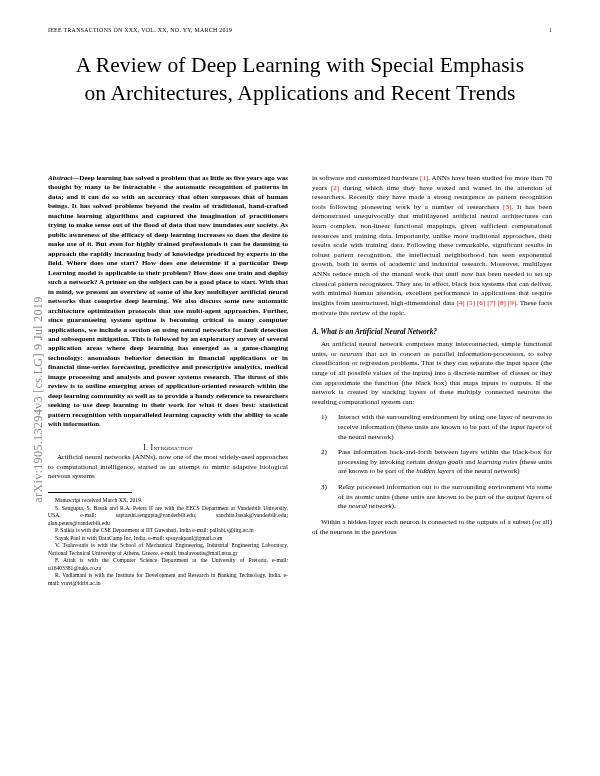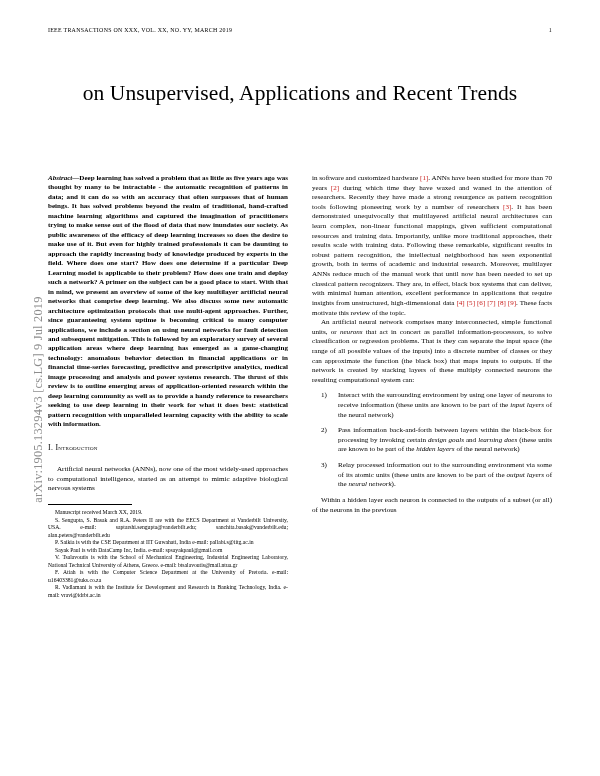--- a/index.html
+++ b/index.html
@@ -106,26 +106,26 @@
     font-weight: bold;
     font-size: 7.05px;
     line-height: 1.345;
     text-align: justify;
     text-indent: 9px;
     margin-top: 7px;
   }
   .idxterms .lead { font-style: italic; font-weight: bold; }
 
   .sec-head {
-    text-align: left;
+    text-align: center;
     font-variant: small-caps;
     font-size: 7.8px;
     letter-spacing: 0.3px;
     margin-top: 13px;
-    margin-bottom: 12px;
+    margin-bottom: 0;
   }
   .subsec-head {
     font-weight: bold;
     font-style: italic;
     font-size: 7.4px;
     margin-top: 9px;
     margin-bottom: 3px;
     text-align: left;
   }
 
@@ -175,22 +175,22 @@
 
   <div class="arxiv-stamp">arXiv:1905.13294v3  [cs.LG]  9 Jul 2019</div>
 
   <div class="runhead">
     <span class="left">IEEE TRANSACTIONS ON XXX, VOL. XX, NO. YY, MARCH 2019</span>
     <span class="right">1</span>
   </div>
 
   <div class="titleblock">
     <h1 class="paper-title">
-      <br>
-      <span>on Unsupervised, Applications and Recent Trends</span>
+      <span>A Review of Deep Learning with Special Emphasis</span><br>
+      <span>on Architectures, Applications and Recent Trends</span>
     </h1>
   </div>
 
   <div class="col col-left">
 
     <p class="abstract"><span class="lead">Abstract</span><span>—</span><span>Deep learning has solved a problem that as little as five years ago was thought by many to be intractable - the automatic recognition of patterns in data; and it can do so with an accuracy that often surpasses that of human beings. It has solved problems beyond the realm of traditional, hand-crafted machine learning algorithms and captured the imagination of practitioners trying to make sense out of the flood of data that now inundates our society. As public awareness of the efficacy of deep learning increases so does the desire to make use of it. But even for highly trained professionals it can be daunting to approach the rapidly increasing body of knowledge produced by experts in the field. Where does one start? How does one determine if a particular Deep Learning model is applicable to their problem? How does one train and deploy such a network? A primer on the subject can be a good place to start. With that in mind, we present an overview of some of the key multilayer artificial neural networks that comprise deep learning. We also discuss some new automatic architecture optimization protocols that use multi-agent approaches. Further, since guaranteeing system uptime is becoming critical to many computer applications, we include a section on using neural networks for fault detection and subsequent mitigation. This is followed by an exploratory survey of several application areas where deep learning has emerged as a game-changing technology: anomalous behavior detection in financial applications or in financial time-series forecasting, predictive and prescriptive analytics, medical image processing and analysis and power systems research. The thrust of this review is to outline emerging areas of application-oriented research within the deep learning community as well as to provide a handy reference to researchers seeking to use deep learning in their work for what it does best: statistical pattern recognition with unparalleled learning capacity with the ability to scale with information.</span></p>
 
 
     <div class="sec-head">I. Introduction</div>
 
@@ -207,26 +207,27 @@
       <p class="fn-ind">F. Atiah is with the Computer Science Department at the University of Pretoria. e-mail: u16403381@tuks.co.za</p>
       <p class="fn-ind">R. Vadlamani is with the Institute for Development and Research in Banking Technology, India. e-mail: vravi@idrbt.ac.in</p>
     </div>
 
   </div>
 
   <div class="col col-right">
 
     <p><span>in software and customized hardware </span><span class="cite">[1]</span><span>. ANNs have been studied for more than 70 years </span><span class="cite">[2]</span><span> during which time they have waxed and waned in the attention of researchers. Recently they have made a strong resurgence as pattern recognition tools following pioneering work by a number of researchers </span><span class="cite">[3]</span><span>. It has been demonstrated unequivocally that multilayered artificial neural architectures can learn complex, non-linear functional mappings, given sufficient computational resources and training data. Importantly, unlike more traditional approaches, their results scale with training data. Following these remarkable, significant results in robust pattern recognition, the intellectual neighborhood has seen exponential growth, both in terms of academic and industrial research. Moreover, multilayer ANNs reduce much of the manual work that until now has been needed to set up classical pattern recognizers. They are, in effect, black box systems that can deliver, with minimal human attention, excellent performance in applications that require insights from unstructured, high-dimensional data </span><span class="cite">[4]</span> <span class="cite">[5]</span> <span class="cite">[6]</span> <span class="cite">[7]</span> <span class="cite">[8]</span> <span class="cite">[9]</span><span>. These facts motivate this review of the topic.</span></p>
 
+    <div class="subsec-head">A. What is an Artificial Neural Network?</div>
 
     <p class="indent"><span>An artificial neural network comprises many interconnected, simple functional units, or </span><i>neurons</i><span> that act in concert as parallel information-processors, to solve classification or regression problems. That is they can separate the input space (the range of all possible values of the inputs) into a discrete number of classes or they can approximate the function (the black box) that maps inputs to outputs. If the network is created by stacking layers of these multiply connected neurons the resulting computational system can:</span></p>
 
     <ol class="numlist">
       <li><span>Interact with the surrounding environment by using one layer of neurons to receive information (these units are known to be part of the </span><i>input layers</i><span> of the neural network)</span></li>
-      <li><span>Pass information back-and-forth between layers within the black-box for processing by invoking certain </span><i>design goals</i><span> and </span><i>learning does</i><span> (these units are known to be part of the </span><i>hidden layers</i><span> of the neural network)</span></li>
+      <li><span>Pass information back-and-forth between layers within the black-box for processing by invoking certain </span><i>design goals</i><span> and </span><i>learning rules</i><span> (these units are known to be part of the </span><i>hidden layers</i><span> of the neural network)</span></li>
       <li><span>Relay processed information out to the surrounding environment via some of its atomic units (these units are known to be part of the </span><i>output layers</i><span> of the </span><i>neural network</i><span>).</span></li>
     </ol>
 
     <p class="indent gap">Within a hidden layer each neuron is connected to the outputs of a subset (or all) of the neurons in the previous</p>
 
   </div>
 
 </div>
 
 </body></html>

